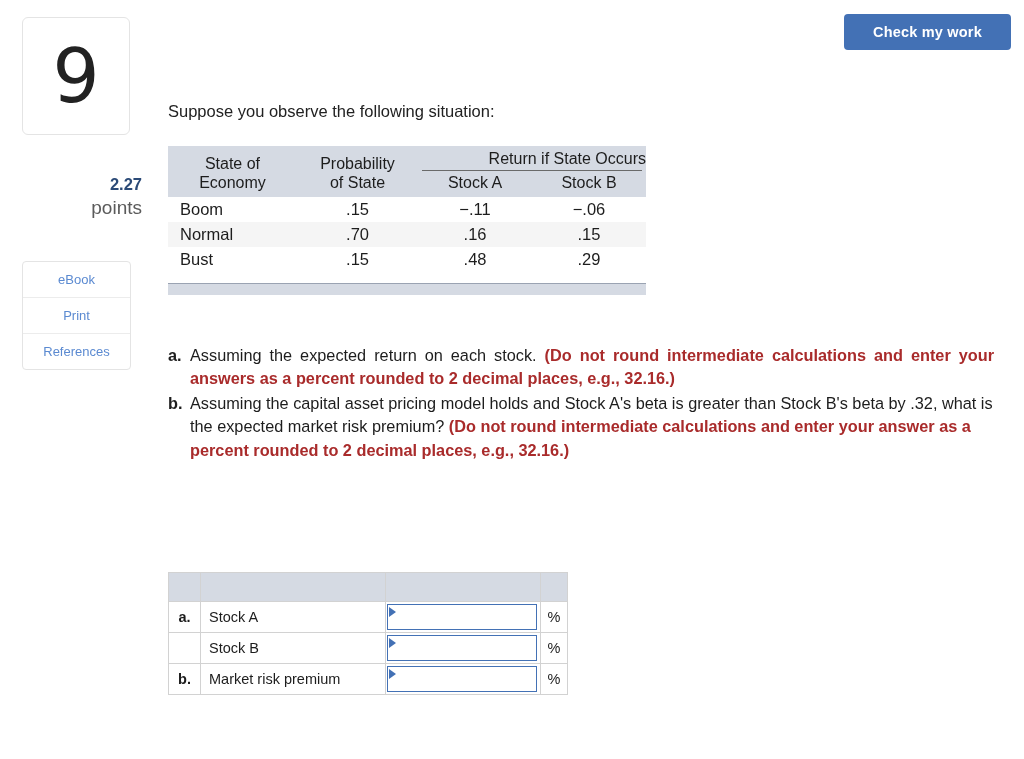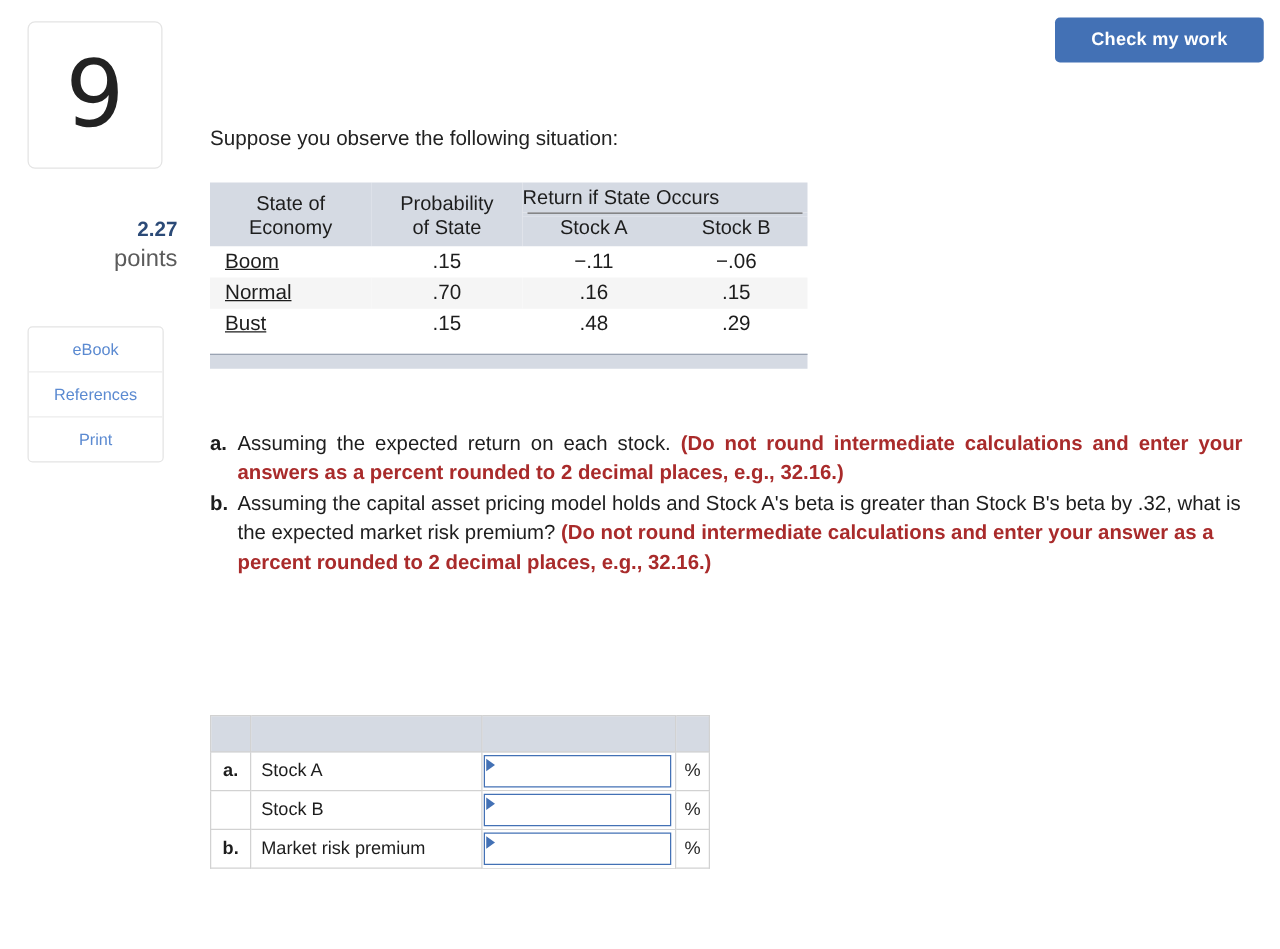--- a/index.html
+++ b/index.html
@@ -144,21 +144,21 @@
   }
   table.datatable .hdr-band td,
   table.datatable .hdr-band th {
     background: #d5dae3;
   }
   table.datatable td, table.datatable th {
     padding: 0;
     font-weight: normal;
   }
   .ret-title {
-    text-align: left;
+    text-align: right;
     padding: 4px 0 2px 0 !important;
     font-size: 16px;
   }
   .ret-rule {
     height: 1px;
     padding: 0 !important;
   }
   .ret-rule-inner {
     height: 1px;
     background: #6a6a6a;
@@ -177,21 +177,21 @@
     line-height: 1.15;
     font-size: 16px;
   }
   table.datatable tbody tr td {
     padding: 3px 6px 3px 6px;
     font-size: 16.5px;
   }
   table.datatable tbody tr.alt td {
     background: #f5f5f5;
   }
-  td.c-state { text-align: left; padding-left: 12px !important; width: 124px; text-decoration: underline; }
+  td.c-state { text-align: left; padding-left: 12px !important; width: 124px; }
   td.c-num { text-align: center; width: 118px; }
   #data-table-footer {
     height: 11px;
     background: #d5dae3;
     border-top: 1px solid #9aa3b2;
     margin-top: 11px;
     width: 478px;
   }
 
   
@@ -308,22 +308,22 @@
     <span class="qnum">9</span>
   </div>
 
   <div id="points-block">
     <div class="points-value">2.27</div>
     <div class="points-label">points</div>
   </div>
 
   <div id="tool-list">
     <div class="tool-item">eBook</div>
+    <div class="tool-item">Print</div>
     <div class="tool-item">References</div>
-    <div class="tool-item">Print</div>
   </div>
 
 </div>
 
 <div id="main">
 
   <div id="intro-text">Suppose you observe the following situation:</div>
 
   <div id="data-table-wrap">
     <table class="datatable">

